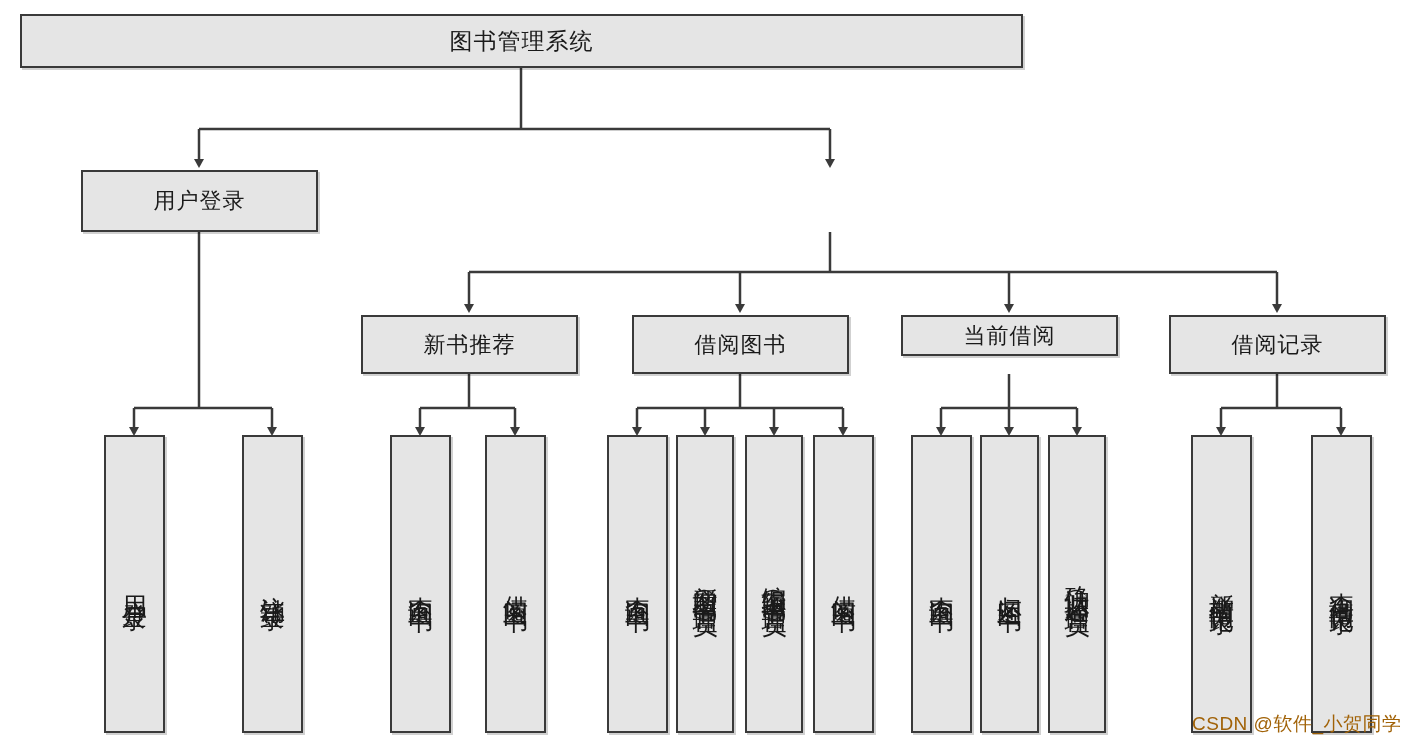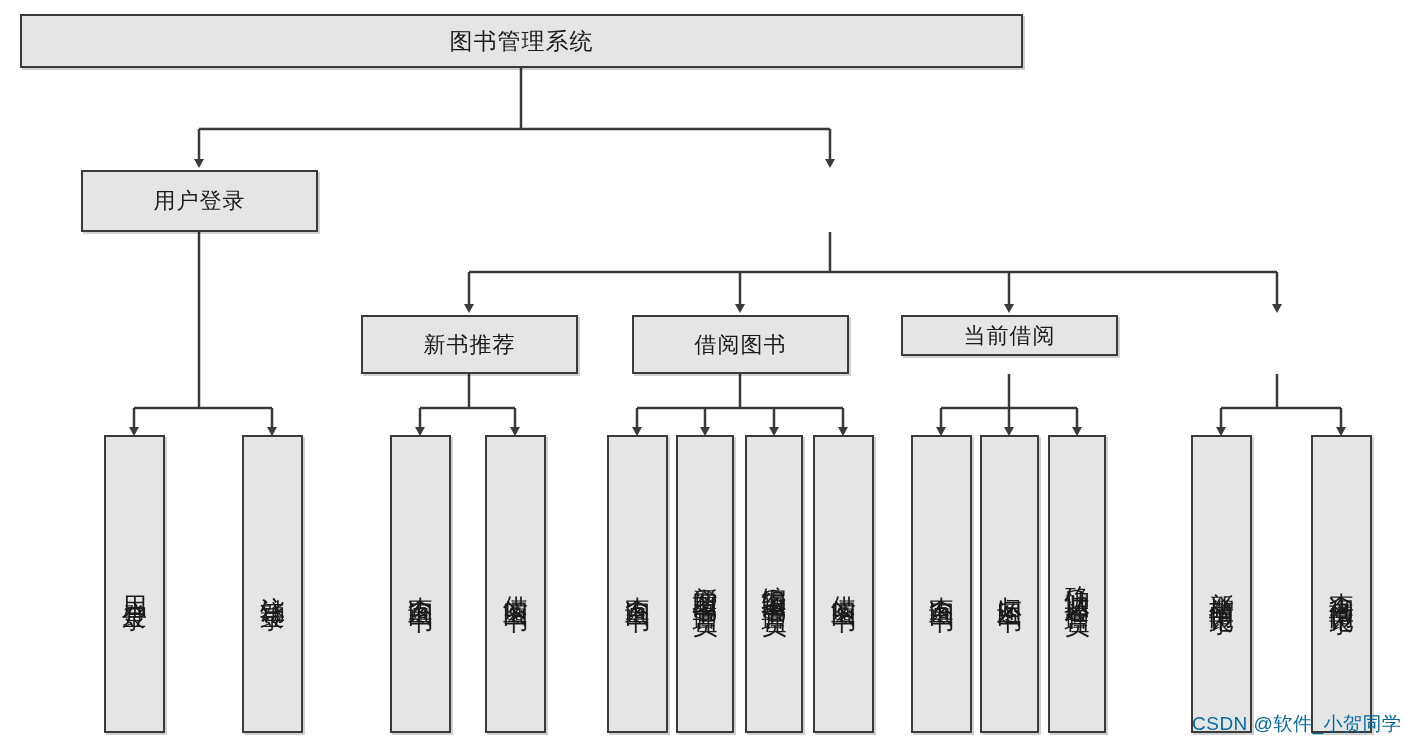--- a/index.html
+++ b/index.html
@@ -57,21 +57,21 @@
     line-height: 1.0;
   }
   .node.root .label {
     font-size: 23px;
   }
   .watermark {
     position: absolute;
     left: 1192px;
     top: 711px;
     font-size: 19px;
-    color: #0369a1;
+    color: #a16207;
     white-space: nowrap;
     letter-spacing: 0.5px;
   }
 </style>
 </head>
 <body>
 
 <div id="canvas">
 
   <svg class="edges" viewBox="0 0 1405 747" xmlns="http://www.w3.org/2000/svg">
@@ -134,20 +134,23 @@
 
   <div class="node horiz" style="left:361px; top:315px; width:217px; height:59px;">
     <span class="label">新书推荐</span>
   </div>
   <div class="node horiz" style="left:632px; top:315px; width:217px; height:59px;">
     <span class="label">借阅图书</span>
   </div>
   <div class="node horiz" style="left:901px; top:315px; width:217px; height:41px;">
     <span class="label">当前借阅</span>
   </div>
+  <div class="node horiz" style="left:1169px; top:315px; width:217px; height:59px;">
+    <span class="label">借阅记录</span>
+  </div>
 
   <div class="node vert" style="left:104px; top:435px; width:61px; height:298px;">
     <span class="label">用户登录</span>
   </div>
   <div class="node vert" style="left:242px; top:435px; width:61px; height:298px;">
     <span class="label">注销登录</span>
   </div>
 
   <div class="node vert" style="left:390px; top:435px; width:61px; height:298px;">
     <span class="label">查询图书</span>

